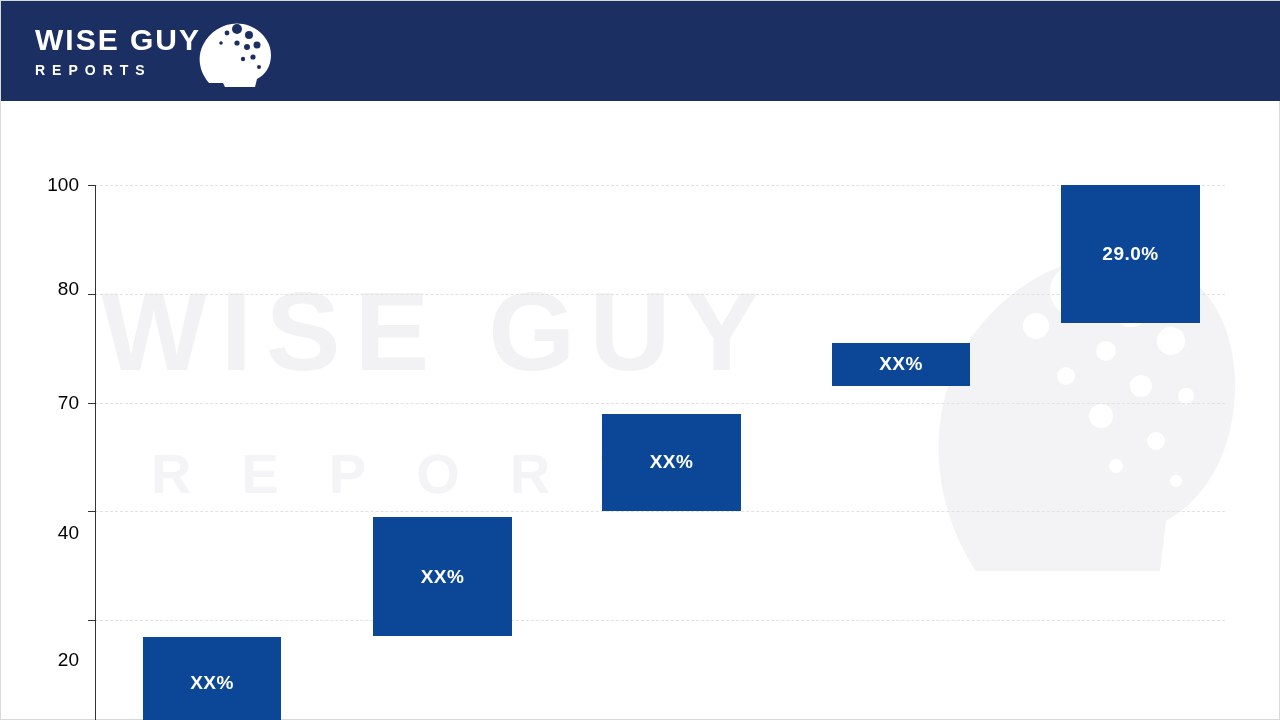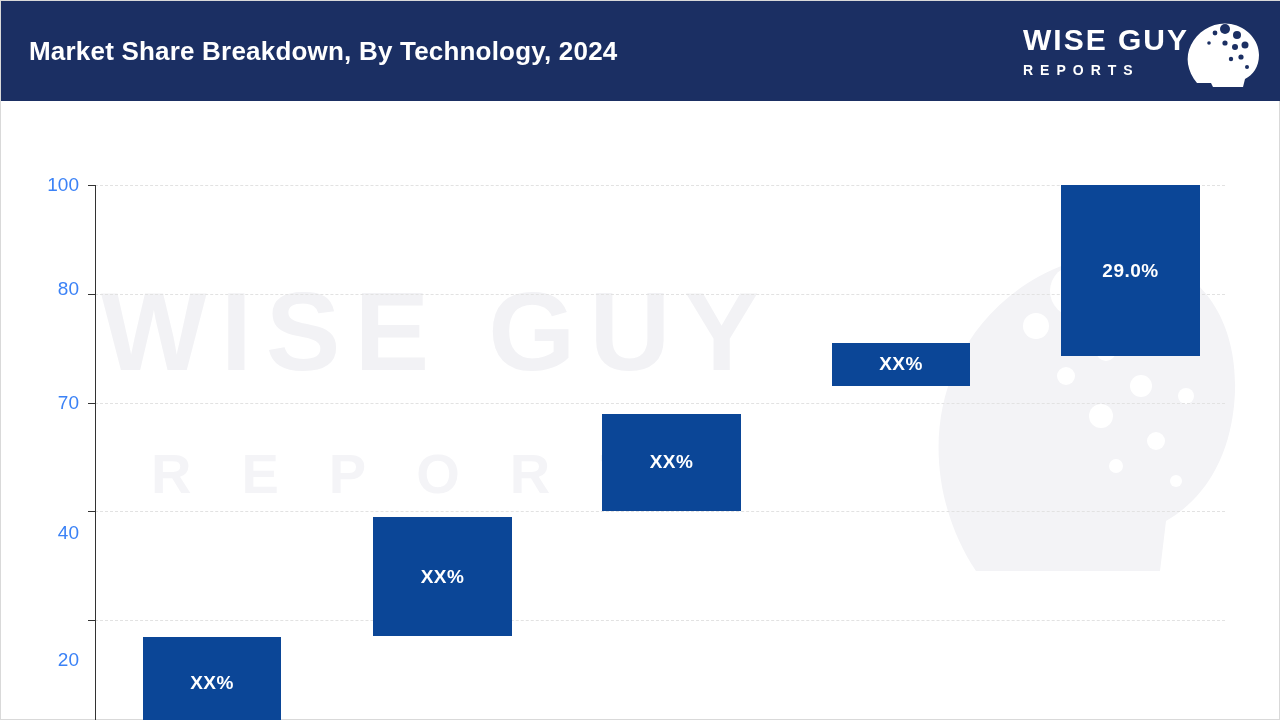--- a/index.html
+++ b/index.html
@@ -147,21 +147,21 @@
     top: 0px;
     width: 0;
     height: 544px;
     border-left: 1.5px solid #333333;
   }
   .ylab {
     position: absolute;
     width: 60px;
     text-align: right;
     font-size: 19px;
-    color: #3b82f6;
+    color: #000000;
     transform: translateY(-11px);
   }
   .ytickmark {
     position: absolute;
     width: 7px;
     height: 0;
     border-top: 1.5px solid #333333;
     left: -7px;
   }
 
@@ -178,21 +178,20 @@
     font-weight: bold;
     letter-spacing: 0.5px;
   }
 </style>
 </head>
 <body>
 
 <div class="page">
 
   <div class="header">
-    <div class="header-title">Market Share Breakdown, By Technology, 2024</div>
     <div class="logo">
       <div class="logo-wise">WISE GUY</div>
       <div class="logo-reports">REPORTS</div>
       <svg class="logo-mark" viewBox="0 0 86 80">
         <path d="M18 70 C8 58 6 44 12 32 C19 17 36 8 52 11 C68 14 80 27 80 42 C80 54 74 62 66 66 L64 74 L34 74 L32 70 Z" fill="#ffffff"></path>
         <circle cx="46" cy="16" r="5" fill="#1b2f63"></circle>
         <circle cx="58" cy="22" r="4" fill="#1b2f63"></circle>
         <circle cx="66" cy="32" r="3.5" fill="#1b2f63"></circle>
         <circle cx="56" cy="34" r="3" fill="#1b2f63"></circle>
         <circle cx="46" cy="30" r="2.6" fill="#1b2f63"></circle>
@@ -259,19 +258,19 @@
       </div>
 
       <div class="bar" style="left:507px; width:139px; top:228.5px; height:97.9px;">
         <span class="bar-label">XX%</span>
       </div>
 
       <div class="bar" style="left:737px; width:138px; top:157.5px; height:43.5px;">
         <span class="bar-label">XX%</span>
       </div>
 
-      <div class="bar" style="left:966px; width:139px; top:0px; height:171px;">
+      <div class="bar" style="left:966px; width:139px; top:0px; height:138px;">
         <span class="bar-label">29.0%</span>
       </div>
 
     </div>
   </div>
 </div>
 
 </body></html>

